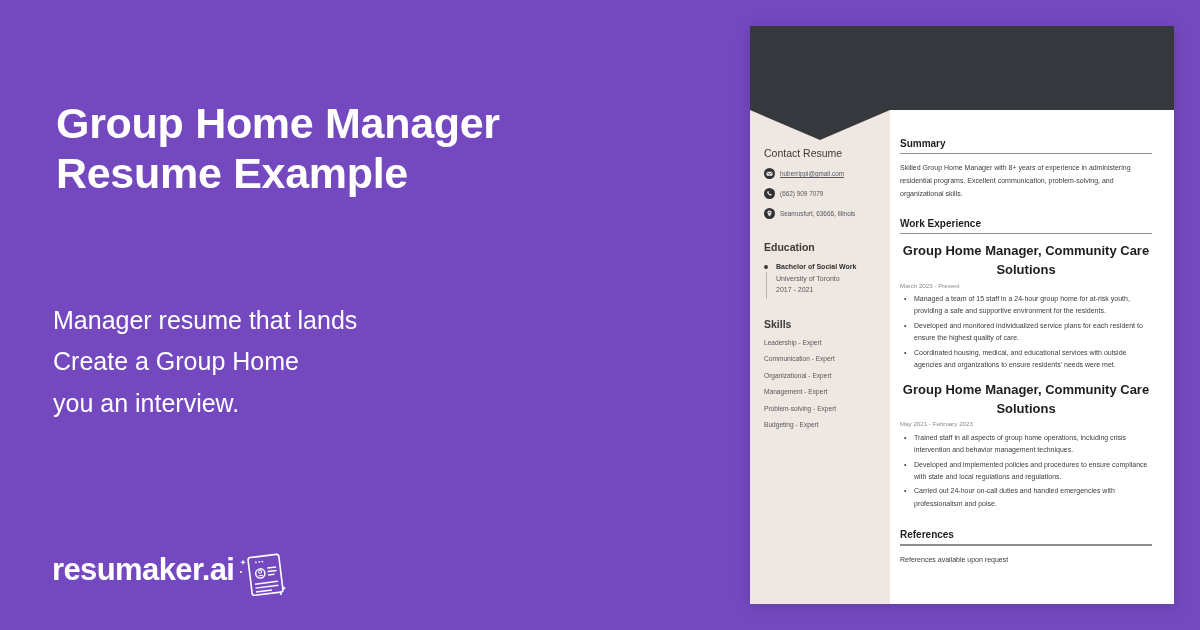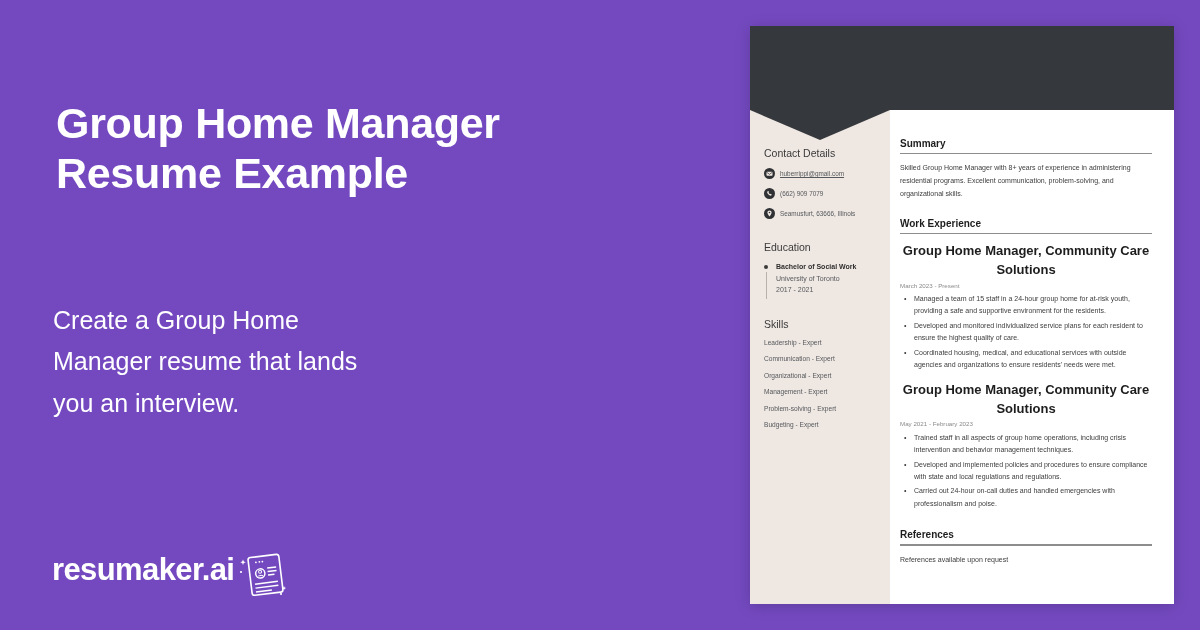--- a/index.html
+++ b/index.html
@@ -82,21 +82,21 @@
     padding:37px 14px 0 14px;
   }
   .r-main {
     position:absolute; left:140px; top:84px; width:284px; height:494px;
     background:#ffffff;
     padding:28px 22px 0 10px;
   }
 
   
   .s-title { font-size:10.5px; color:#3a3a3a; font-weight:400; margin-bottom:9px; }
-  .s-title.gap { margin-top:22px; }
+  .s-title.gap { margin-top:22px;font-weight:bold; }
 
   .c-row { display:flex; align-items:flex-start; margin-bottom:9px; }
   .c-ico { flex:0 0 auto; width:11px; height:11px; margin-right:5px; margin-top:0px; }
   .c-ico svg { display:block; }
   .c-txt { font-size:6.4px; color:#55595d; line-height:1.5; padding-top:1px; }
   .c-txt.link { color:#55595d; text-decoration:underline; }
 
   .edu-item { position:relative; padding-left:12px; }
   .edu-dot {
     position:absolute; left:0; top:3px; width:4px; height:4px;
@@ -131,22 +131,22 @@
 <body>
 
 <div class="promo">
 
   <div class="headline">
     <span class="l">Group Home Manager</span>
     <span class="l">Resume Example</span>
   </div>
 
   <div class="subhead">
+    <span class="l">Manager resume that lands</span>
     <span class="l">Create a Group Home</span>
-    <span class="l">Manager resume that lands</span>
     <span class="l">you an interview.</span>
   </div>
 
   <div class="logo">
     <span class="logo-text">resumaker.ai</span>
     <span class="logo-mark">
       <svg width="52" height="46" viewBox="0 0 52 46" fill="none">
         <g transform="rotate(-7 28 23)">
           <rect x="14" y="4" width="31" height="38" rx="2.5" stroke="#ffffff" stroke-width="1.6" fill="none"></rect>
           <circle cx="13.5" cy="9.5" r="0.9" fill="#ffffff" transform="translate(8 0)"></circle>
@@ -199,21 +199,21 @@
       </g>
       <path d="M25 31.5c1.2.9 5.8.9 7 0" stroke="#8a5f45" stroke-width="1" fill="none"></path>
     </svg>
   </div>
 
   <div class="r-name">Huber Rippi</div>
   <div class="r-role">Group Home Manager</div>
 
   <div class="r-side">
 
-    <div class="s-title">Contact Details</div>
+    <div class="s-title">Contact Resume</div>
 
     <div class="c-row">
       <span class="c-ico">
         <svg width="11" height="11" viewBox="0 0 11 11">
           <circle cx="5.5" cy="5.5" r="5.5" fill="#2f3134"></circle>
           <rect x="2.5" y="3.7" width="6" height="4" rx="0.7" fill="#efe7e2"></rect>
           <path d="M2.6 4.2l2.9 2.1 2.9-2.1" stroke="#2f3134" stroke-width="0.7" fill="none"></path>
         </svg>
       </span>
       <span class="c-txt link">huberrippi@gmail.com</span>

